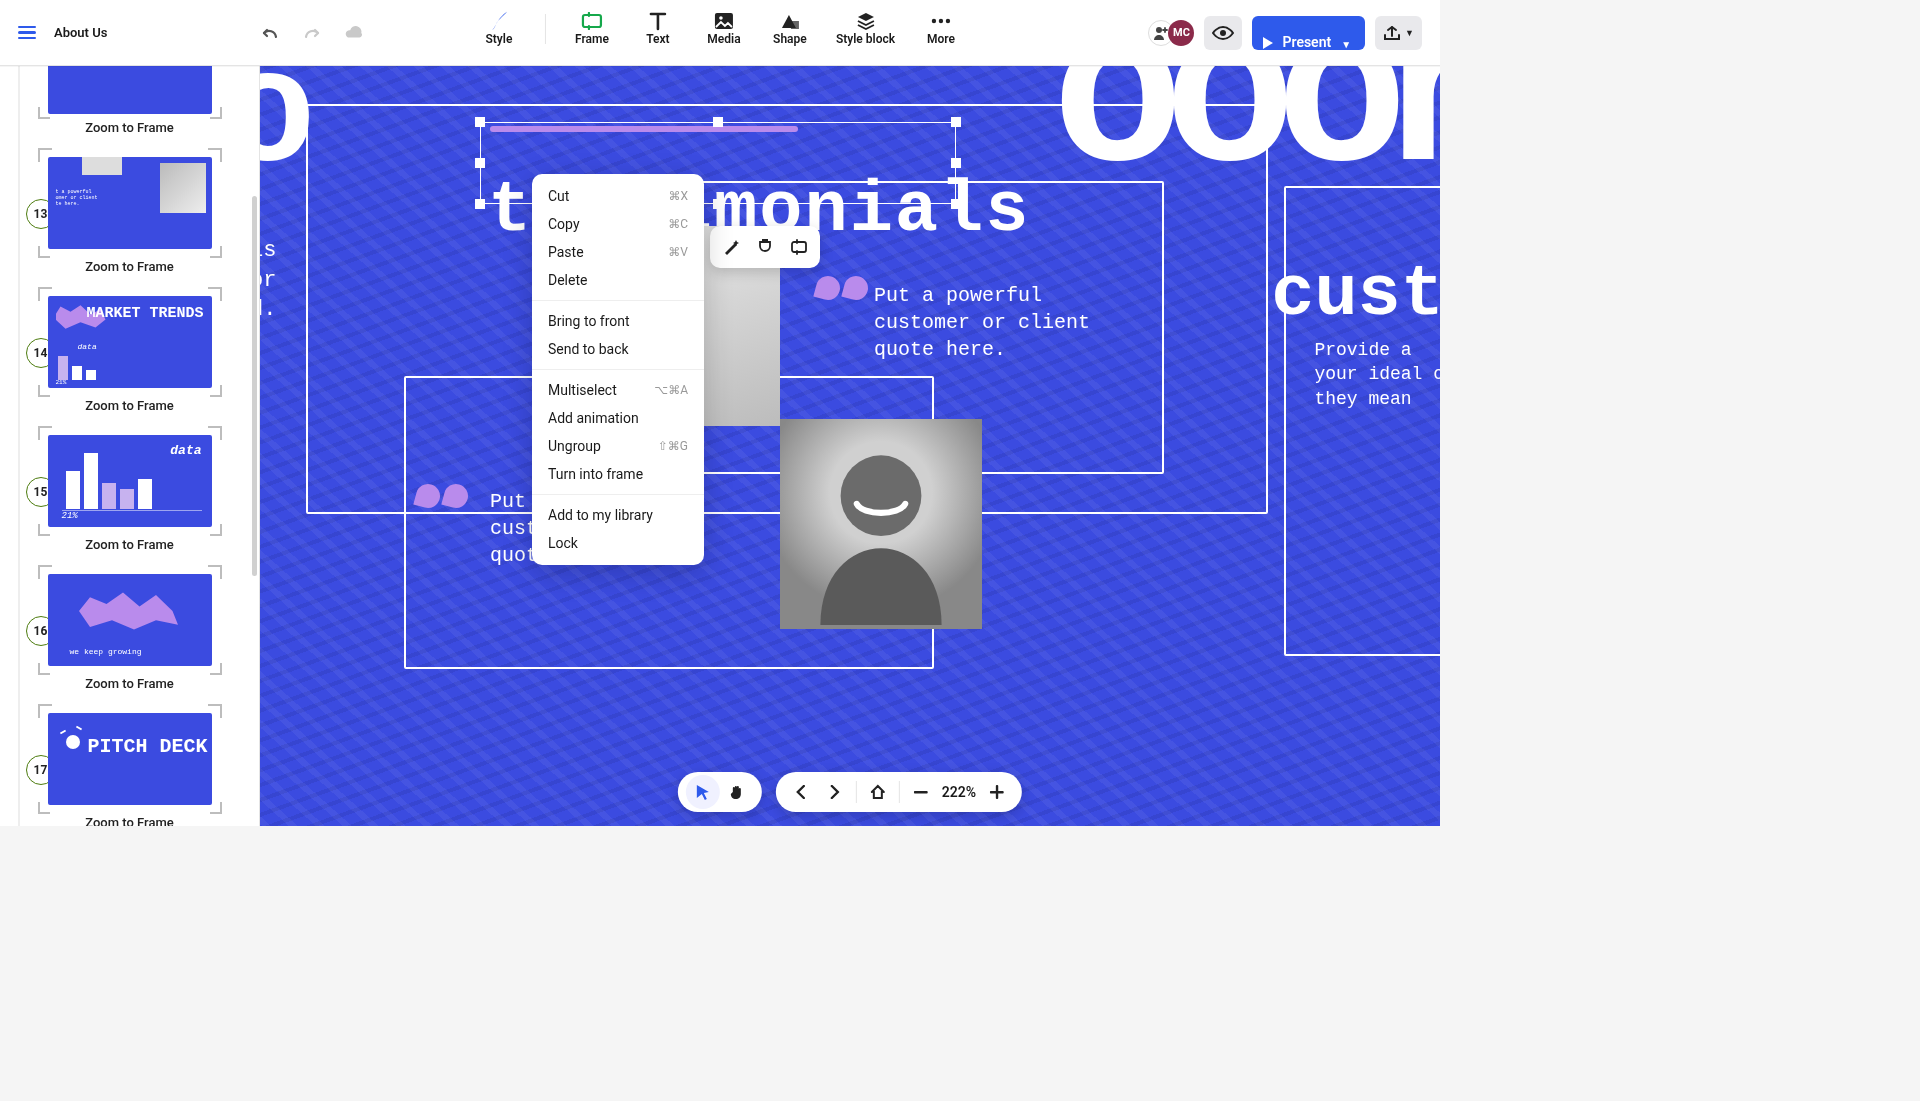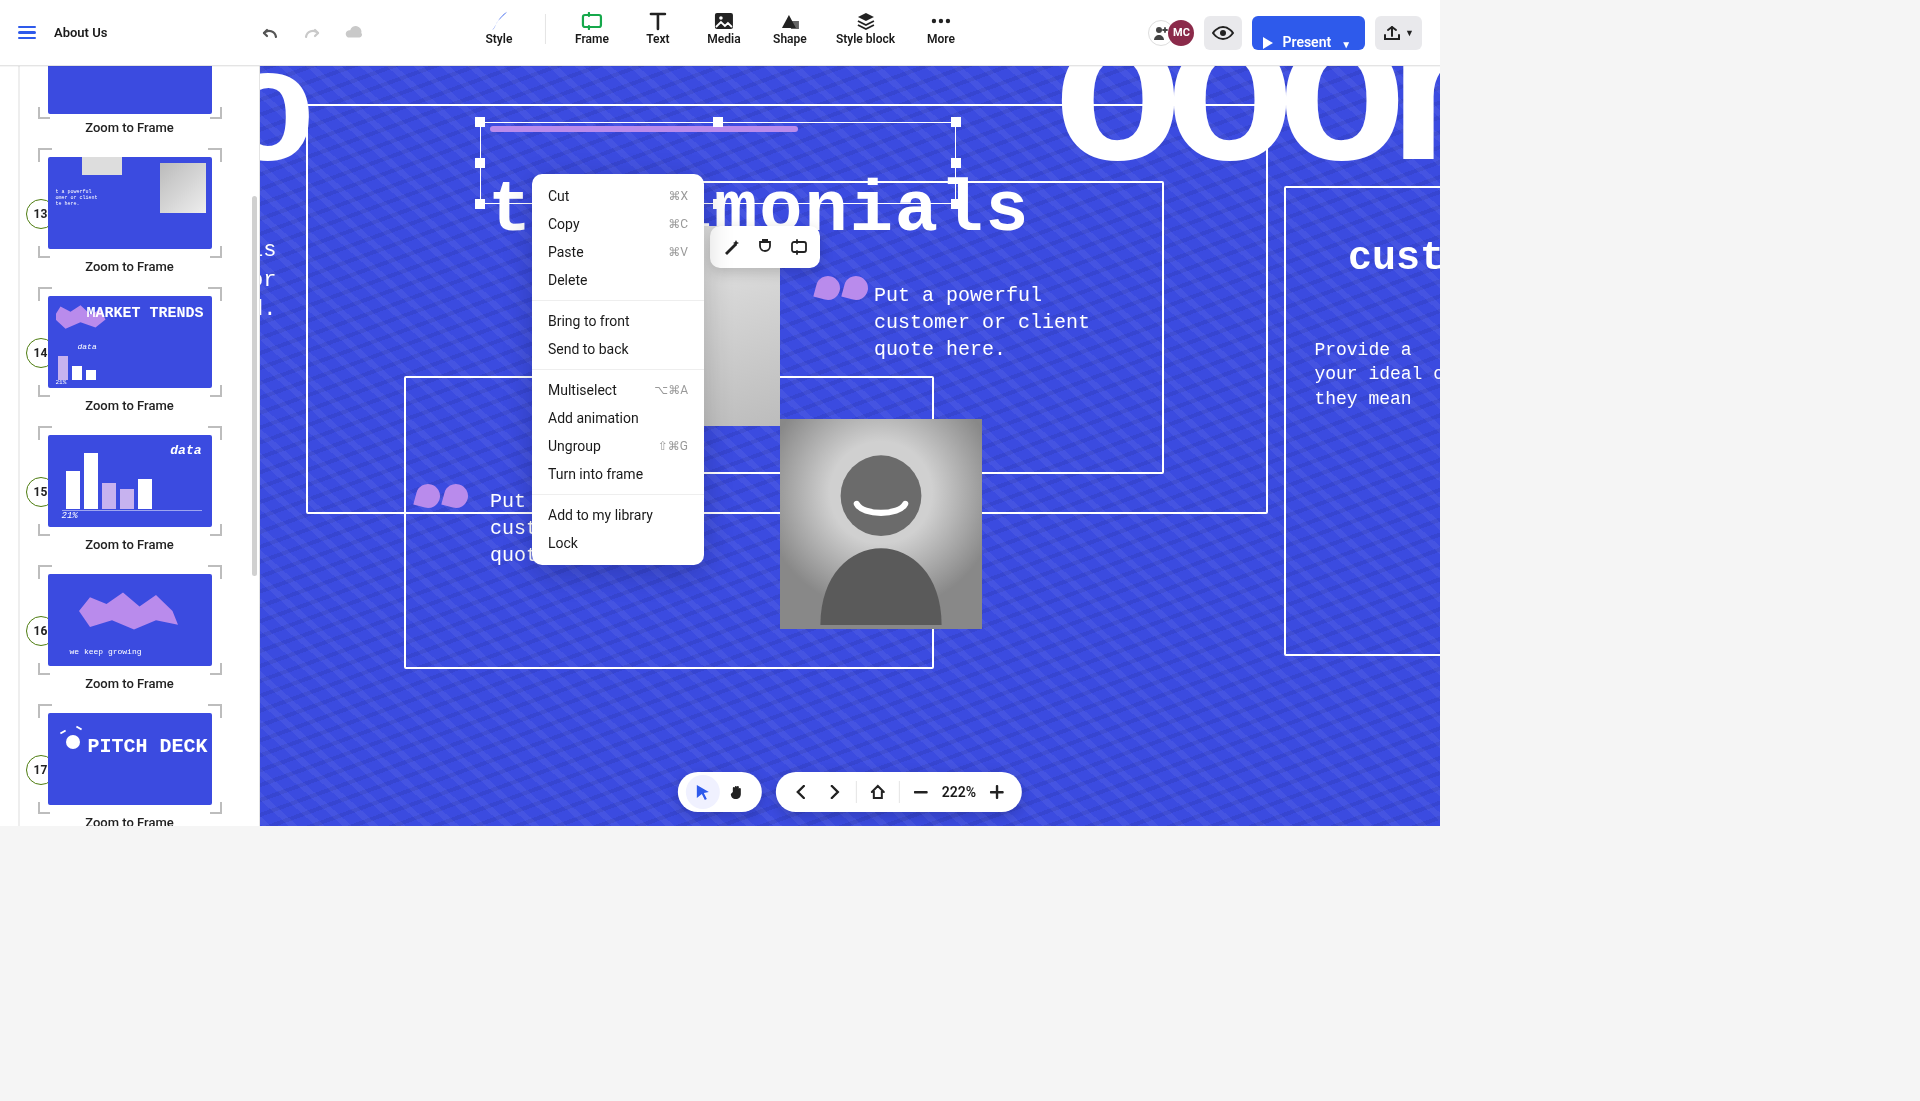--- a/index.html
+++ b/index.html
@@ -407,21 +407,21 @@
 
     <div class="quote-mark" style="left:556px;top:210px"><span class="qm-path"></span><span class="qm-path"></span></div>
     <div class="quote-txt" style="left:614px;top:216px;width:240px">Put a powerful customer or client quote here.</div>
 
     <div class="quote-mark" style="left:156px;top:418px"><span class="qm-path"></span><span class="qm-path"></span></div>
     <div class="quote-txt" style="left:230px;top:422px;white-space:pre">Put
 cust
 quot</div>
 
     <div style="position:absolute;right:-4px;top:120px;width:160px;height:470px;border:2px solid #fff;border-left:2px solid #fff;border-radius:2px"></div>
-    <div class="cust-title" style="right:-4px;top:170px;font-size:40px">cust</div>
+    <div class="cust-title" style="right:-4px;top:188px;font-size:72px">cust</div>
     <div class="quote-txt" style="right:-4px;top:272px;font-size:18px;white-space:pre">Provide a 
 your ideal c
 they mean</div>
 
     <div class="floating-tb" style="left:450px;top:160px">
       <div class="ft-btn">
           <svg width="18" height="18" viewBox="0 0 18 18">
             <path d="M3 15L13 5l2 2L5 17z" fill="#222"></path>
             <path d="M14 2l1 2 2 1-2 1-1 2-1-2-2-1 2-1z" fill="#222"></path>
           </svg>

